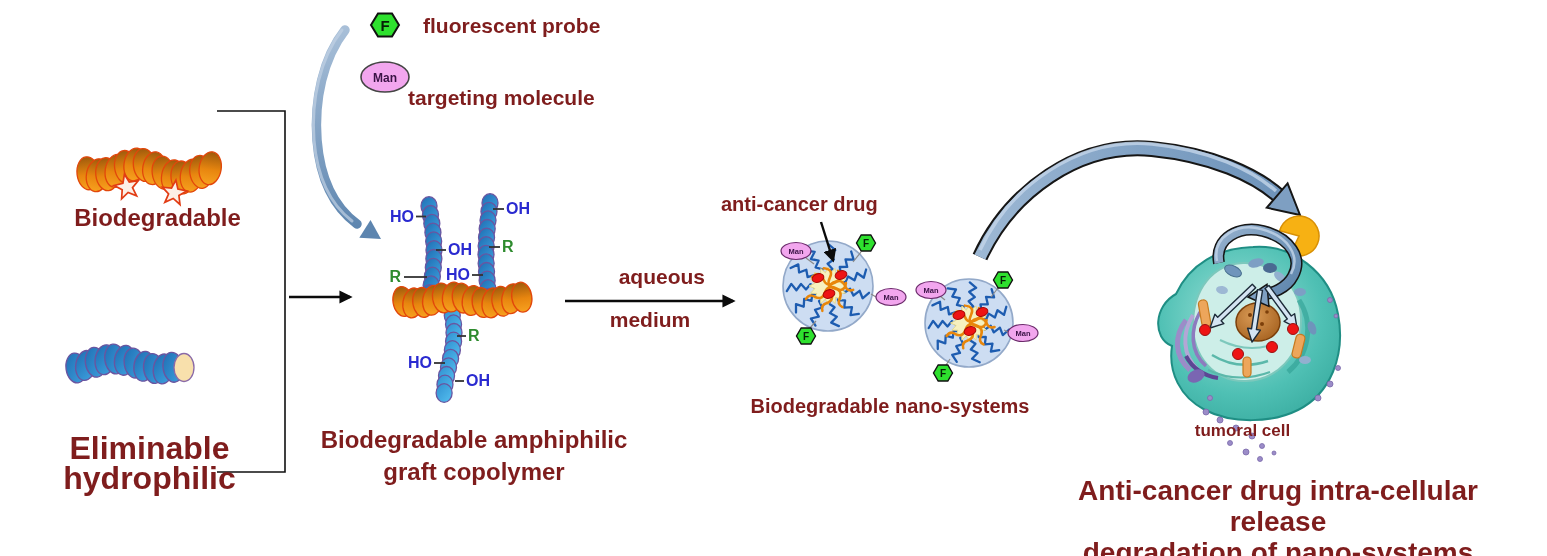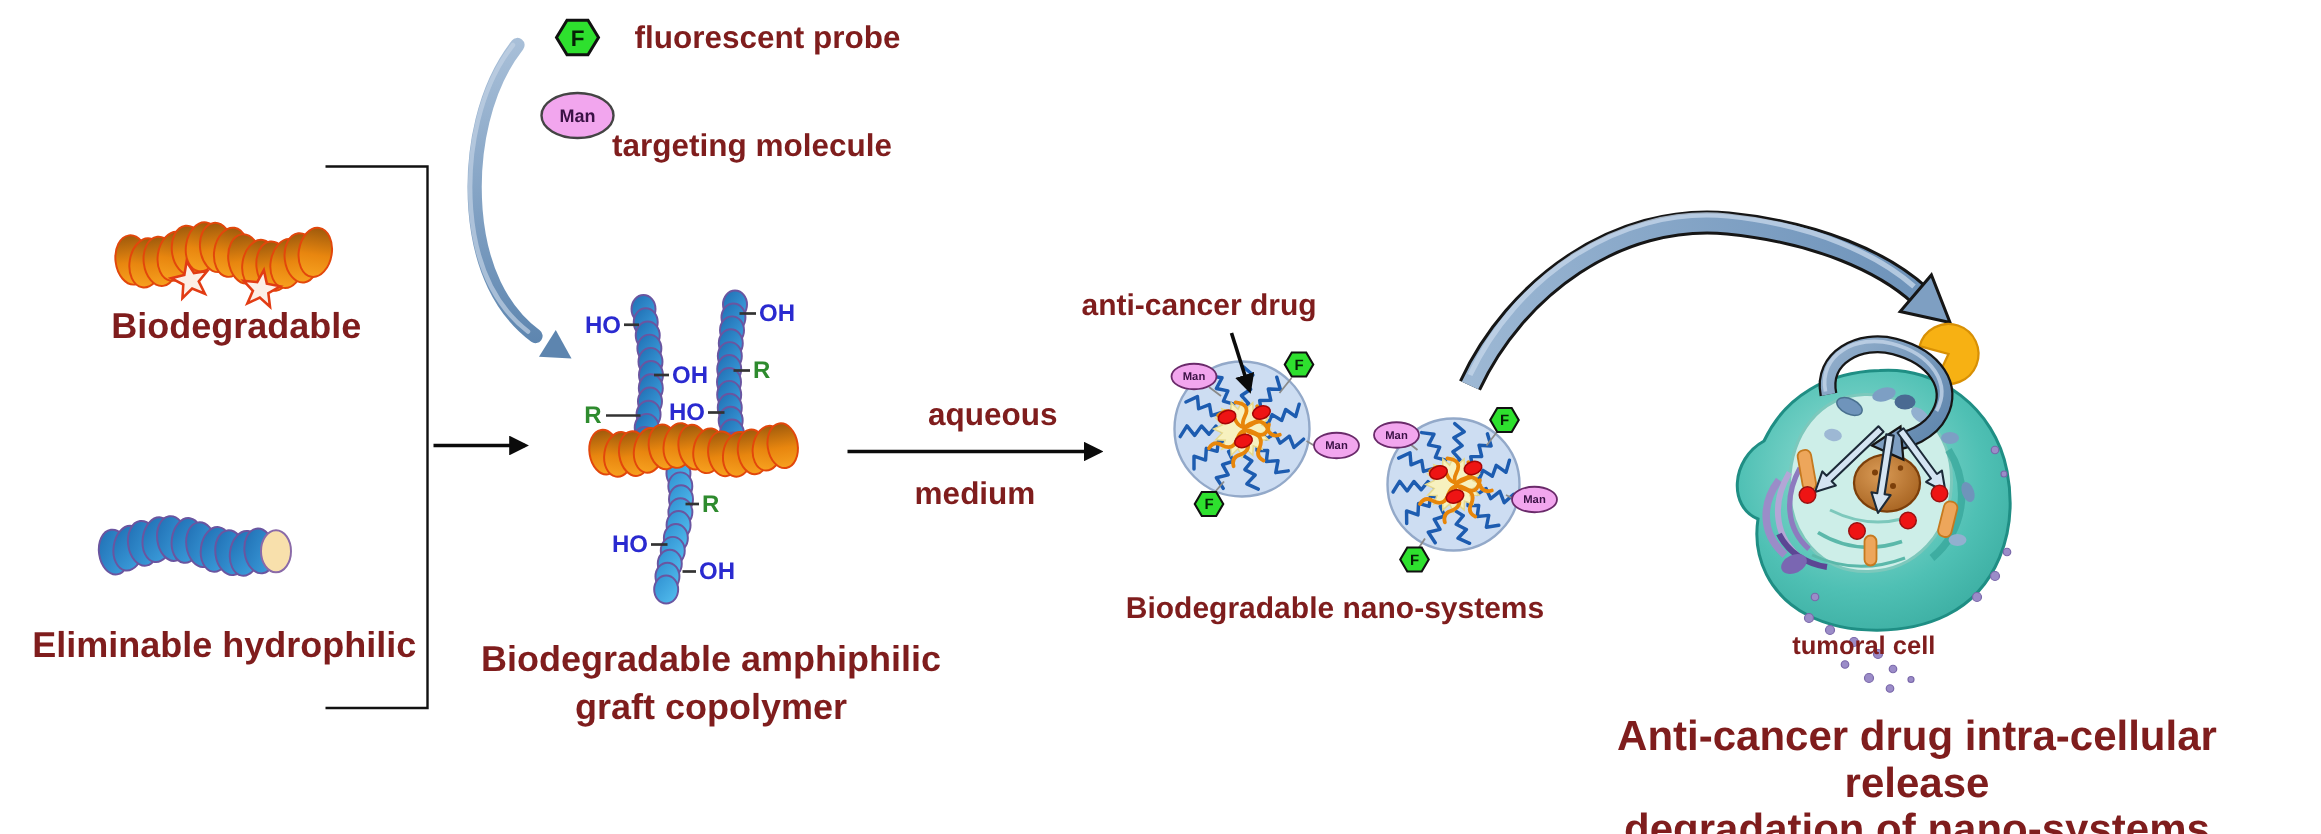--- a/index.html
+++ b/index.html
@@ -363,31 +363,31 @@
   </g>
 </svg>
 
 <div class="t left" style="left:423px;top:13px;font-size:21px;">fluorescent probe</div>
 <div class="t left" style="left:408px;top:65px;font-size:21px;margin-top:20px;">targeting molecule</div>
 
 <div class="t" style="left:15px;top:203px;width:285px;font-size:24px;line-height:30px;">
   <div>Biodegradable</div>
 </div>
 
-<div class="t" style="left:2px;top:416px;width:295px;font-size:24px;line-height:30px;">
+<div class="t" style="left:2px;top:433px;width:295px;font-size:32px;line-height:30px;">
   <div>Eliminable hydrophilic</div>
 </div>
 
 <div class="t" style="left:305px;top:424px;width:338px;font-size:24px;line-height:32px;">
   <div>Biodegradable amphiphilic</div>
   <div>graft copolymer</div>
 </div>
 
 <div class="t" style="left:595px;top:264px;width:110px;font-size:21px;text-align:right;">aqueous</div>
-<div class="t" style="left:595px;top:307px;width:110px;font-size:21px;margin-top:10px;">medium</div>
+<div class="t" style="left:595px;top:307px;width:110px;font-size:21px;">medium</div>
 
 <div class="t left" style="left:721px;top:192px;font-size:20px;white-space:nowrap;">anti-cancer drug</div>
 
 <div class="t" style="left:712px;top:394px;width:356px;font-size:20px;">Biodegradable nano-systems</div>
 
 <div class="t" style="left:1180px;top:420px;width:125px;font-size:17px;">tumoral cell</div>
 
 <div class="t" style="left:1044px;top:475px;width:468px;font-size:28px;line-height:31px;">
   <div>Anti-cancer drug intra-cellular release</div>
   <div>degradation of nano-systems</div>

